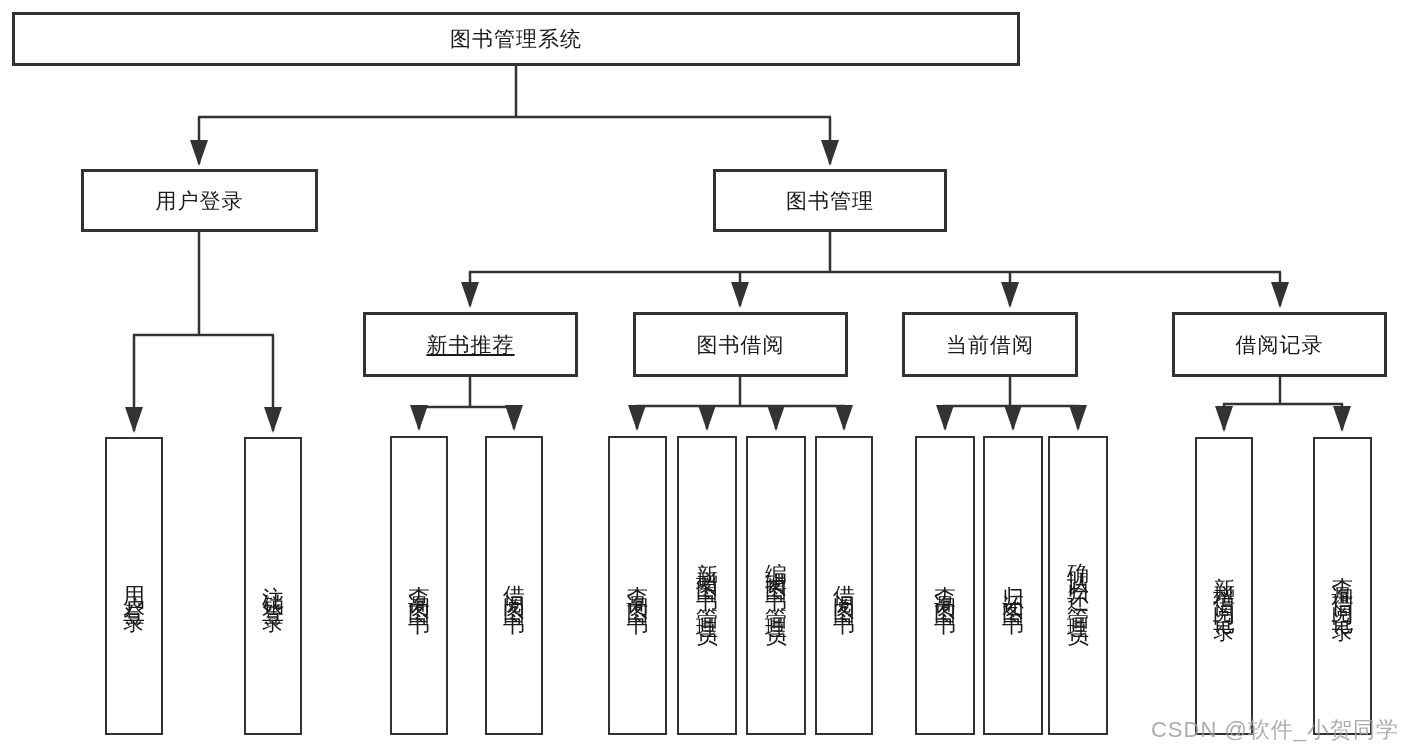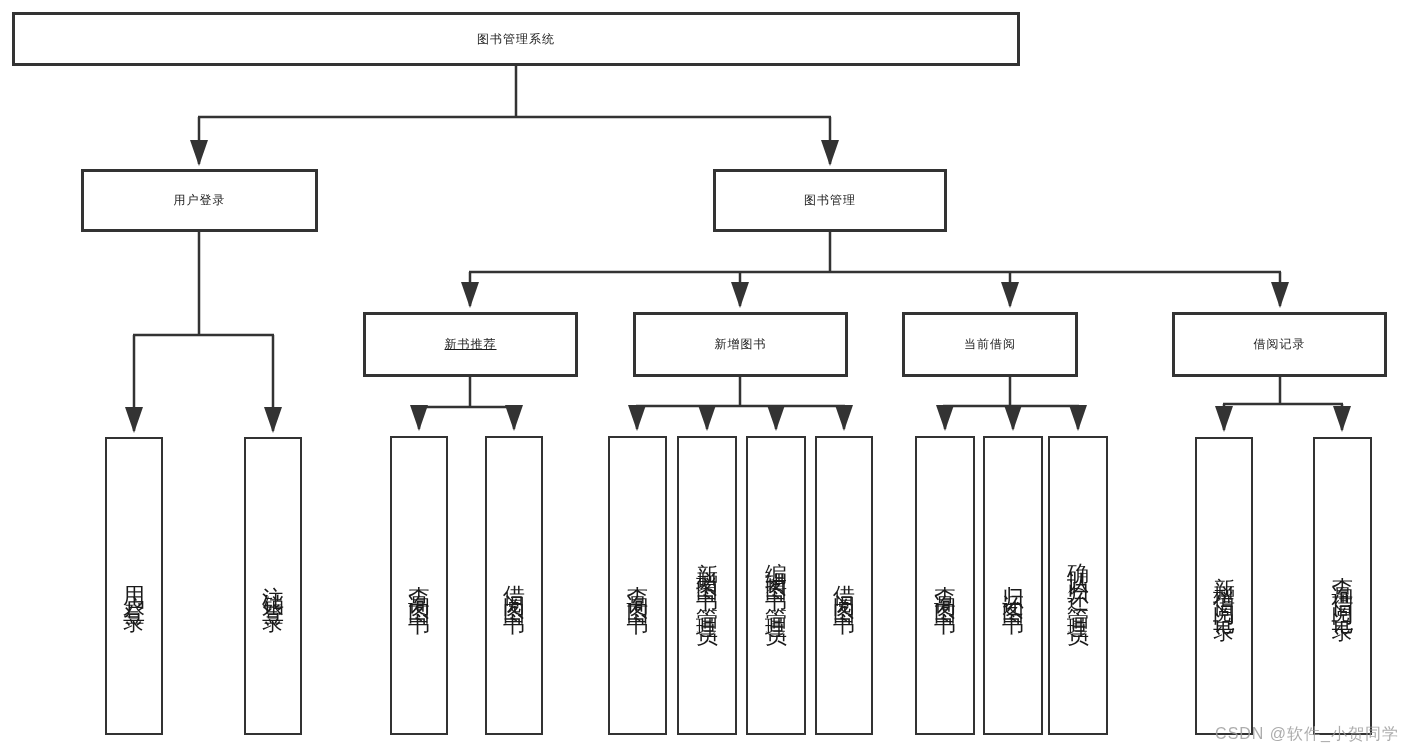--- a/index.html
+++ b/index.html
@@ -23,21 +23,21 @@
     box-sizing: border-box;
     background: #ffffff;
     border: 3px solid #333333;
     color: #1a1a1a;
     display: flex;
     align-items: center;
     justify-content: center;
     z-index: 2;
     text-align: center;
   }
-  .hnode { font-size: 12px; letter-spacing: 1px; }
+  .hnode { font-size: 21px; letter-spacing: 1px; }
   .vnode {
     writing-mode: vertical-rl;
     text-orientation: mixed;
     font-size: 22px;
     letter-spacing: 9px;
     line-height: 1;
     border-width: 2.6px;
   }
   
   .n-root  { left: 12px;   top: 12px;  width: 1008px; height: 54px; }
@@ -59,21 +59,21 @@
   .n-g4a { left: 915px;  top: 436px; width: 60px; height: 299px; }
   .n-g4b { left: 983px;  top: 436px; width: 60px; height: 299px; }
   .n-g4c { left: 1048px; top: 436px; width: 60px; height: 299px; }
   .n-g5a { left: 1195px; top: 437px; width: 58px; height: 298px; }
   .n-g5b { left: 1313px; top: 437px; width: 59px; height: 298px; }
   .watermark {
     position: absolute;
     right: 6px;
     bottom: 2px;
     z-index: 5;
-    font-size: 16px;
+    font-size: 22px;
     color: rgba(158, 158, 158, 0.85);
     letter-spacing: 1px;
     white-space: nowrap;
     margin-left: 32px;
   }
 </style>
 </head>
 <body>
 
 <div class="canvas">
@@ -120,21 +120,21 @@
       <line x1="1342" y1="404" x2="1342" y2="430" marker-end="url(#arr)"></line>
     </g>
   </svg>
 
   <div class="node hnode n-root">图书管理系统</div>
 
   <div class="node hnode n-l1a">用户登录</div>
   <div class="node hnode n-l1b">图书管理</div>
 
   <div class="node hnode n-l2a">新书推荐</div>
-  <div class="node hnode n-l2b">新增图书</div>
+  <div class="node hnode n-l2b">图书借阅</div>
   <div class="node hnode n-l2c">当前借阅</div>
   <div class="node hnode n-l2d">借阅记录</div>
 
   <div class="node vnode n-g1a">用户登录</div>
   <div class="node vnode n-g1b">注销登录</div>
 
   <div class="node vnode n-g2a">查询图书</div>
   <div class="node vnode n-g2b">借阅图书</div>
 
   <div class="node vnode n-g3a">查询图书</div>

